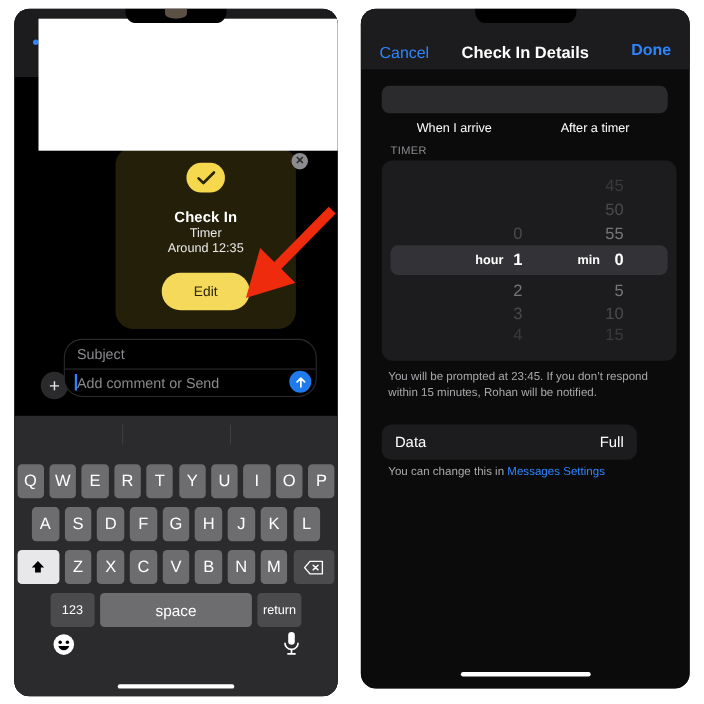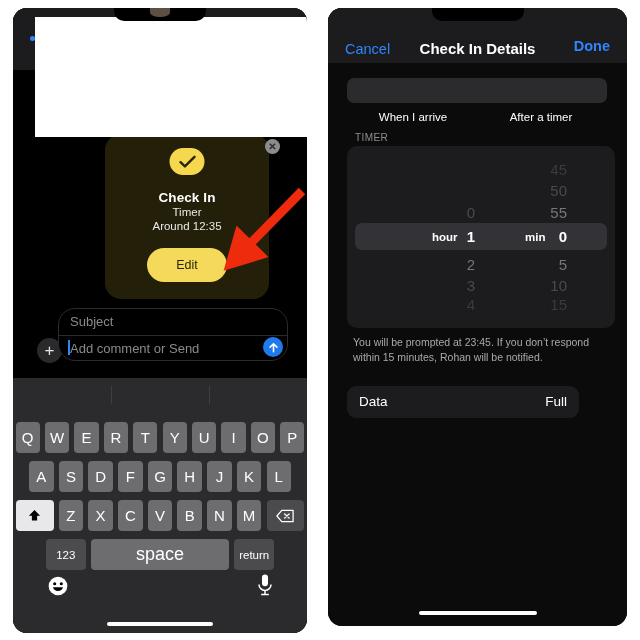--- a/index.html
+++ b/index.html
@@ -138,21 +138,21 @@
   .kb-row { position:absolute; left:0; width:100%; display:flex; justify-content:center; }
   .key {
     background:#6d6d70; color:#fff; border-radius:4px;
     display:flex; align-items:center; justify-content:center;
     font-size:15px; height:31px; width:24.5px; margin:0 2.6px;
     cursor:pointer; user-select:none;
   }
   .key.light { background:#e8e8ea; color:#000; }
   .key.dark  { background:#4b4b4e; }
   .key.wide  { width:40px; }
-  .key.space { width:138px; background:#6d6d70; font-size:18px; }
+  .key.space { width:138px; background:#6d6d70; font-size:14px; }
   .key.fn    { width:40px; background:#4b4b4e; font-size:11.5px; }
   .kb-bottom { position:absolute; left:0; bottom:26px; width:100%; height:34px; }
   .emoji-key { position:absolute; left:34px; top:2px; cursor:pointer; }
   .mic-key   { position:absolute; right:34px; top:0px; cursor:pointer; }
   .home-ind {
     position:absolute; left:50%; transform:translateX(-50%); bottom:7px;
     width:106px; height:4px; border-radius:2px; background:#fff;
   }
 
   
@@ -406,20 +406,23 @@
         <div class="unit unit-m">min</div>
       </div>
 
       <div class="note">You will be prompted at 23:45. If you don’t respond within 15 minutes, Rohan will be notified.</div>
 
       <div class="data-card">
         <div class="data-label">Data</div>
         <div class="data-value">Full</div>
       </div>
 
+      <div class="note2">
+        <span>You can change this in </span><a href="#">Messages Settings</a>
+      </div>
 
 
       <div class="r-home"></div>
     </div>
     <div class="notch"></div>
   </div>
 
 </div>
 
 </body></html>

